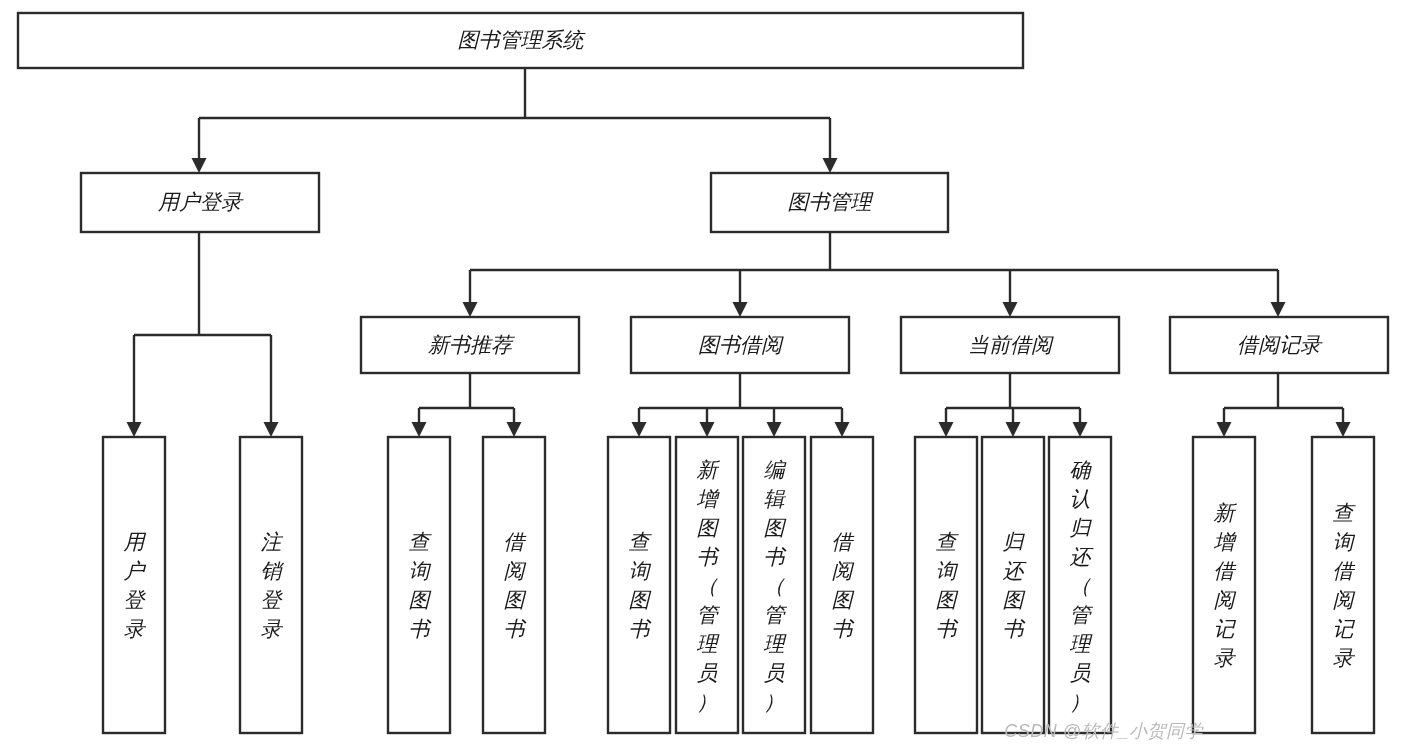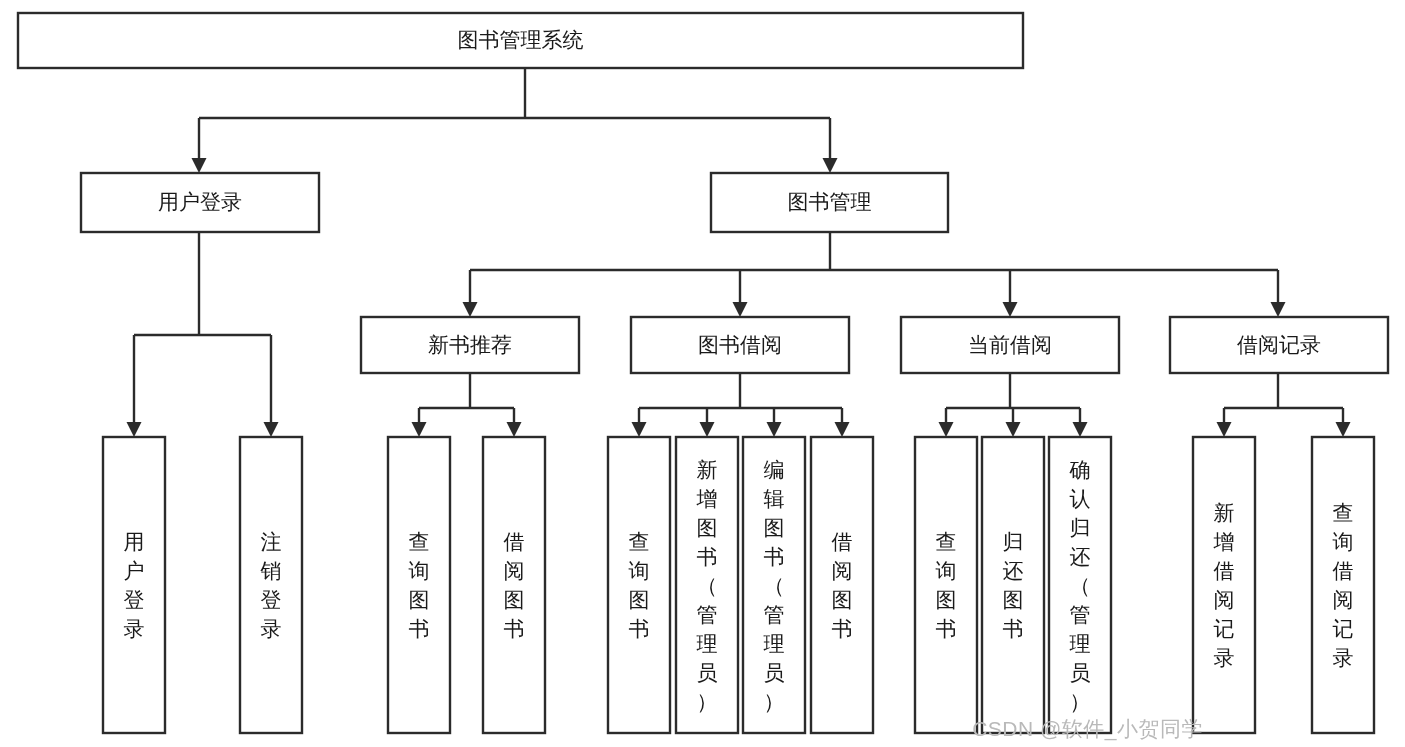--- a/index.html
+++ b/index.html
@@ -11,20 +11,21 @@
     width: 1405px;
     height: 747px;
     font-family: "Liberation Sans", "DejaVu Sans", sans-serif;
     overflow: hidden;
     position: relative;
   }
   #diagram-root {
     position: relative;
     width: 1211px;
     height: 747px;
+    font-style: italic;
   }
   svg#flow {
     position: absolute;
     left: 0;
     top: 0;
     width: 1405px;
     height: 747px;
   }
   .node-box {
     fill: #ffffff;
@@ -52,21 +53,21 @@
     font-family: "Liberation Sans", "DejaVu Sans", sans-serif;
     font-size: 21px;
     fill: #1a1a1a;
     text-anchor: middle;
   }
   .watermark {
     position: absolute;
     right: 8px;
     bottom: 4px;
     font-family: "Liberation Sans", "DejaVu Sans", sans-serif;
-    font-size: 21px;
+    font-size: 18px;
     color: #b9b9b9;
     letter-spacing: 0.5px;
     white-space: nowrap;
     user-select: none;
   }
 </style>
 </head>
 <body>
 
 <div id="diagram-root">

